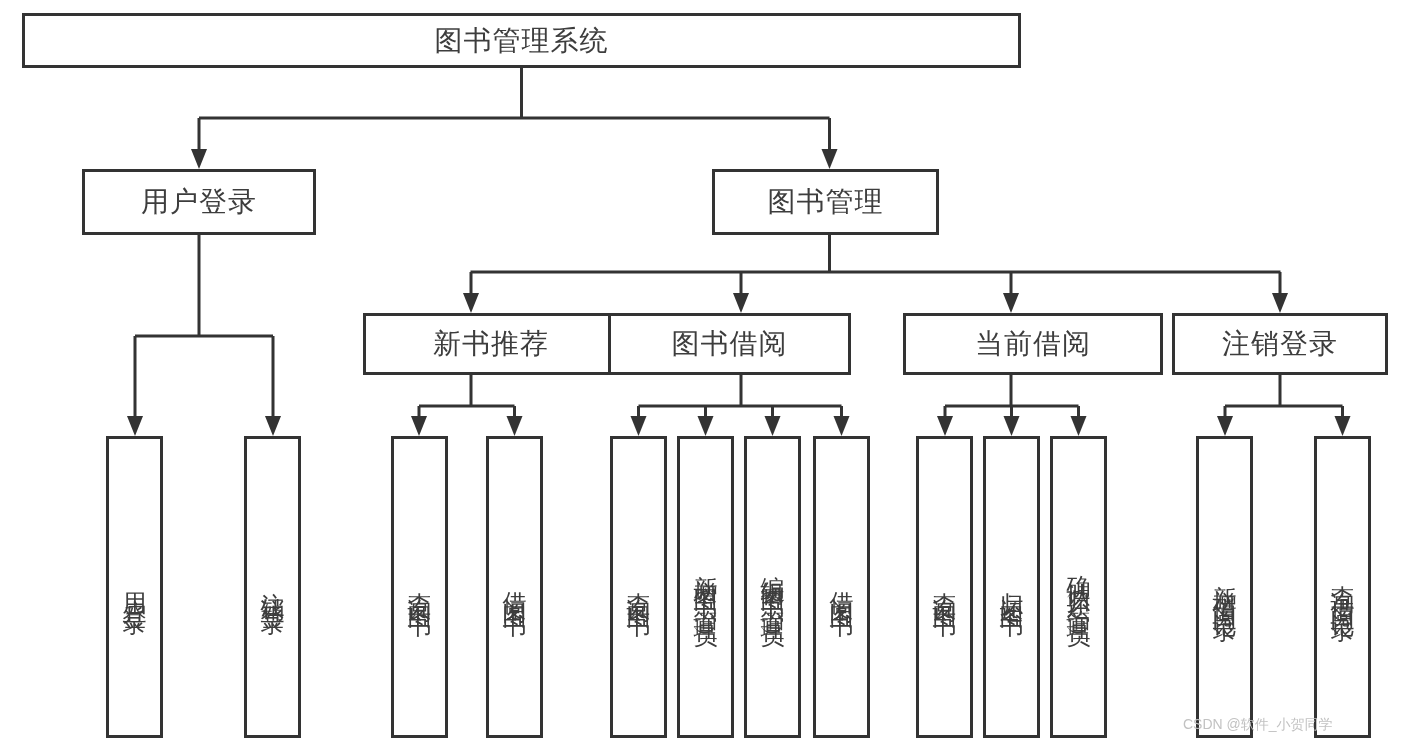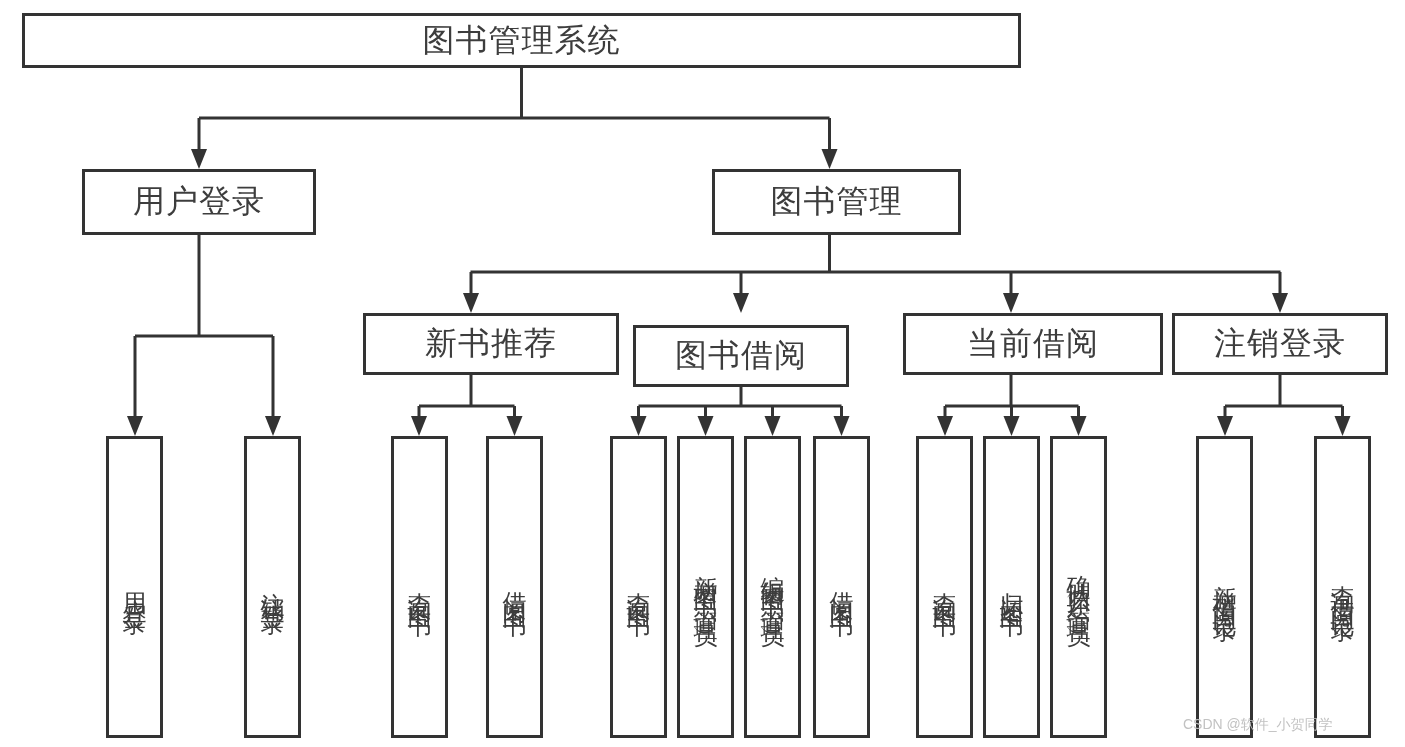--- a/index.html
+++ b/index.html
@@ -18,27 +18,27 @@
   }
   .wires{position:absolute;left:0;top:0;width:1405px;height:747px;}
   .node{
     position:absolute;
     box-sizing:border-box;
     border:3px solid var(--line);
     background:var(--bg);
     display:flex;align-items:center;justify-content:center;
     color:var(--text);
   }
-  .h-label{font-size:32px;letter-spacing:1px;white-space:nowrap;}
+  .h-label{font-size:28px;letter-spacing:1px;white-space:nowrap;}
   .root-node{left:22px;top:13px;width:999px;height:55px;}
   .l2-login{left:82px;top:169px;width:234px;height:66px;}
-  .l2-mgmt{left:712px;top:169px;width:249px;height:66px;}
+  .l2-mgmt{left:712px;top:169px;width:227px;height:66px;}
   .l3{top:313px;height:62px;}
   .l3-newbooks{left:363px;width:256px;}
-  .l3-borrow{left:633px;width:216px;margin-top:12px;}
+  .l3-borrow{left:608px;width:243px;}
   .l3-current{left:903px;width:260px;}
   .l3-records{left:1172px;width:216px;}
   .leaf{top:436px;width:57px;height:302px;}
   .v-label{
     writing-mode:vertical-lr;
     text-orientation:mixed;
     font-size:24px;
     letter-spacing:7px;
     line-height:1;
     white-space:nowrap;

